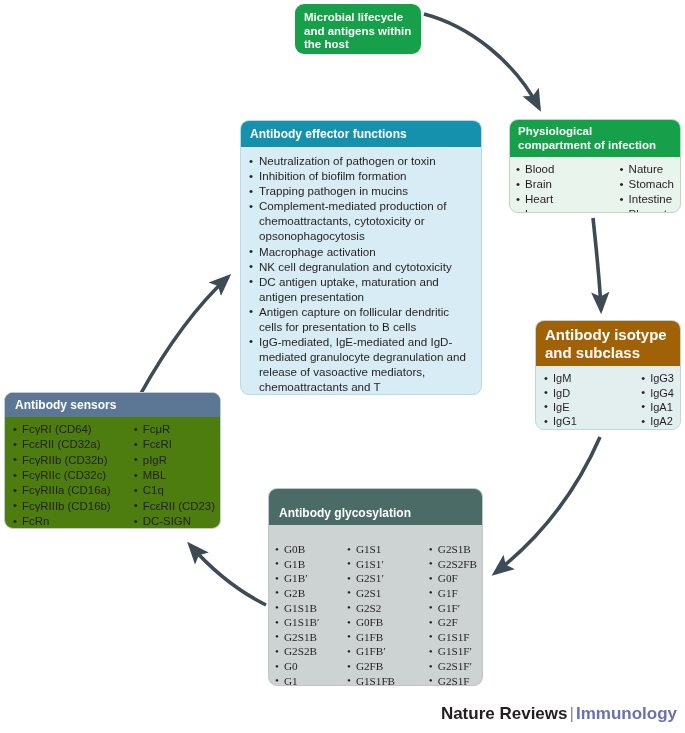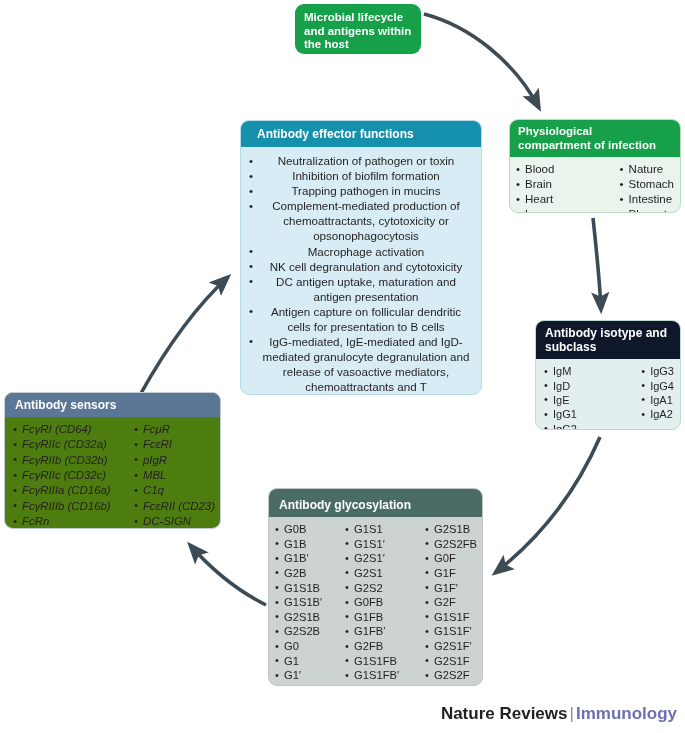--- a/index.html
+++ b/index.html
@@ -83,41 +83,41 @@
   
   #antibody-isotype-box {
     left: 535px;
     top: 320px;
     width: 146px;
     height: 110px;
     border: 1px solid #bcd9d6;
     background: #e3efee;
   }
   #antibody-isotype-box .box-header {
-    background: #0f172a;
-    font-size: 12px;
+    background: #a16207;
+    font-size: 15px;
     padding: 5px 8px 5px 9px;
   }
   #antibody-isotype-box .box-body {
     padding: 5px 6px 4px 8px;
   }
 
   
   #antibody-effector-box {
     left: 240px;
     top: 120px;
     width: 242px;
     height: 275px;
     border: 1px solid #b7dce8;
     background: #d7ecf4;
   }
   #antibody-effector-box .box-header {
     background: #1591ae;
     font-size: 12px;
-    padding: 6px 9px 6px 16px;
+    padding: 6px 9px 6px 9px;
   }
   #antibody-effector-box .box-body {
     padding: 6px 8px 4px 8px;
   }
 
   
   #antibody-sensors-box {
     left: 4px;
     top: 392px;
     width: 217px;
@@ -139,24 +139,25 @@
     left: 268px;
     top: 488px;
     width: 215px;
     height: 198px;
     border: 1px solid #bfc6c4;
     background: #ccd3d2;
   }
   #antibody-glycosylation-box .box-header {
     background: #4a6b66;
     font-size: 12px;
-    padding: 9px 9px 5px 10px;
+    padding: 17px 9px 5px 10px;
   }
   #antibody-glycosylation-box .box-body {
-    padding: 5px 5px 4px 6px;
+    padding: 17px 5px 4px 6px;
+    font-family: Liberation Serif, serif;
   }
 
   
   ul.itemlist {
     list-style: none;
     margin: 0;
     padding: 0;
   }
   ul.itemlist li {
     position: relative;
@@ -185,26 +186,25 @@
   #antibody-isotype-box .cols > ul { font-size: 11px; }
   #antibody-isotype-box .cols > ul:nth-child(1) { width: 62px; }
 
   #antibody-effector-box ul.itemlist {
     font-size: 11.6px;
     line-height: 1.255;
   }
   #antibody-effector-box ul.itemlist li {
     padding-left: 10px;
     margin-bottom: 0px;
-    text-align: center;
   }
 
   #antibody-sensors-box .cols > ul { font-size: 11.4px; }
   #antibody-sensors-box .cols > ul:nth-child(1) { width: 120px; }
-  #antibody-sensors-box ul.itemlist li { line-height: 1.345; font-style: italic; }
+  #antibody-sensors-box ul.itemlist li { line-height: 1.345; }
 
   #antibody-glycosylation-box .cols > ul { font-size: 11.2px; }
   #antibody-glycosylation-box .cols > ul:nth-child(1) { width: 66px; }
   #antibody-glycosylation-box .cols > ul:nth-child(2) { width: 76px; }
   #antibody-glycosylation-box ul.itemlist li { line-height: 1.305; }
 
   
   #footer-credit {
     position: absolute;
     right: 8px;
@@ -307,21 +307,21 @@
       </ul>
     </div>
   </div>
 
   <div class="box" id="antibody-sensors-box">
     <div class="box-header">Antibody sensors</div>
     <div class="box-body">
       <div class="cols">
         <ul class="itemlist">
           <li>FcγRI (CD64)</li>
-          <li>FcγRIIc (CD32a)</li>
+          <li>FcεRII (CD32a)</li>
           <li>FcγRIIb (CD32b)</li>
           <li>FcγRIIc (CD32c)</li>
           <li>FcγRIIIa (CD16a)</li>
           <li>FcγRIIIb (CD16b)</li>
           <li>FcRn</li>
 
         </ul>
         <ul class="itemlist">
           <li>FcμR</li>
           <li>FcεRI</li>

